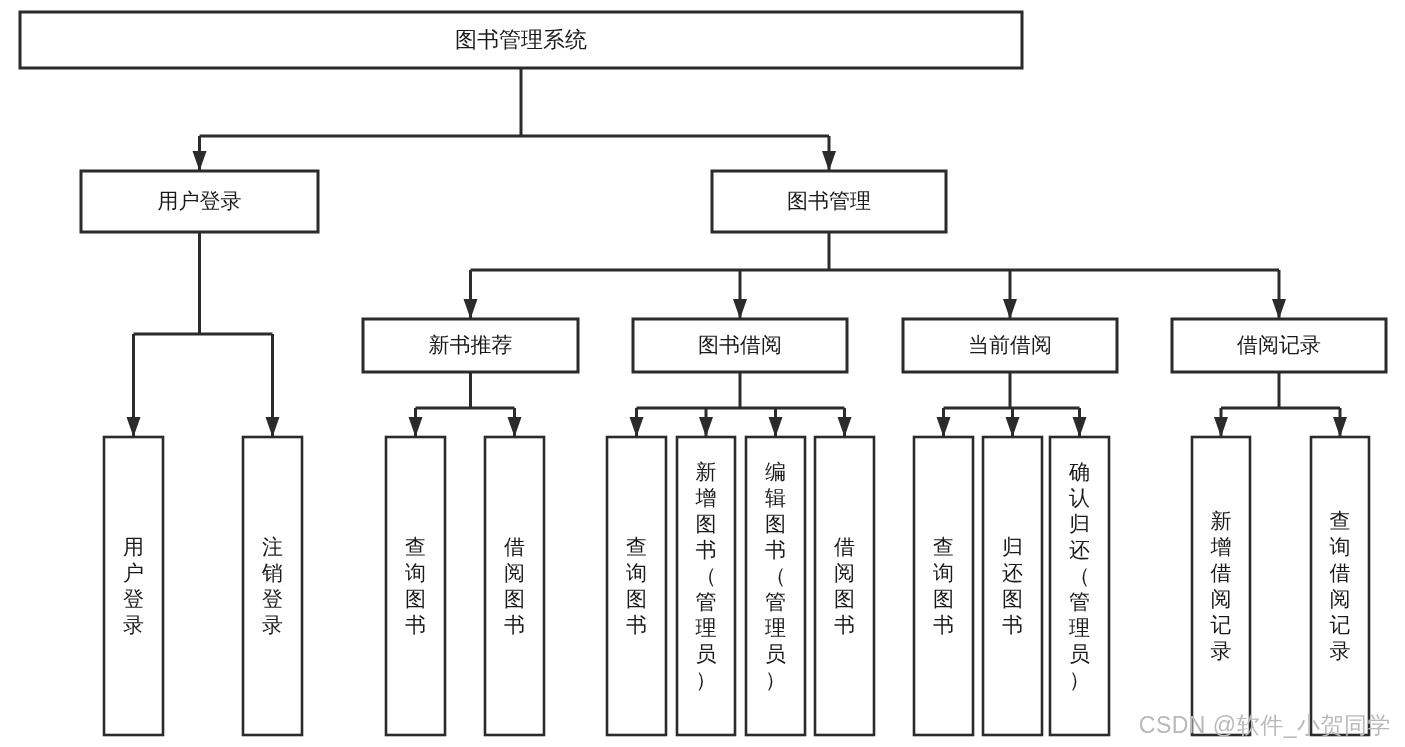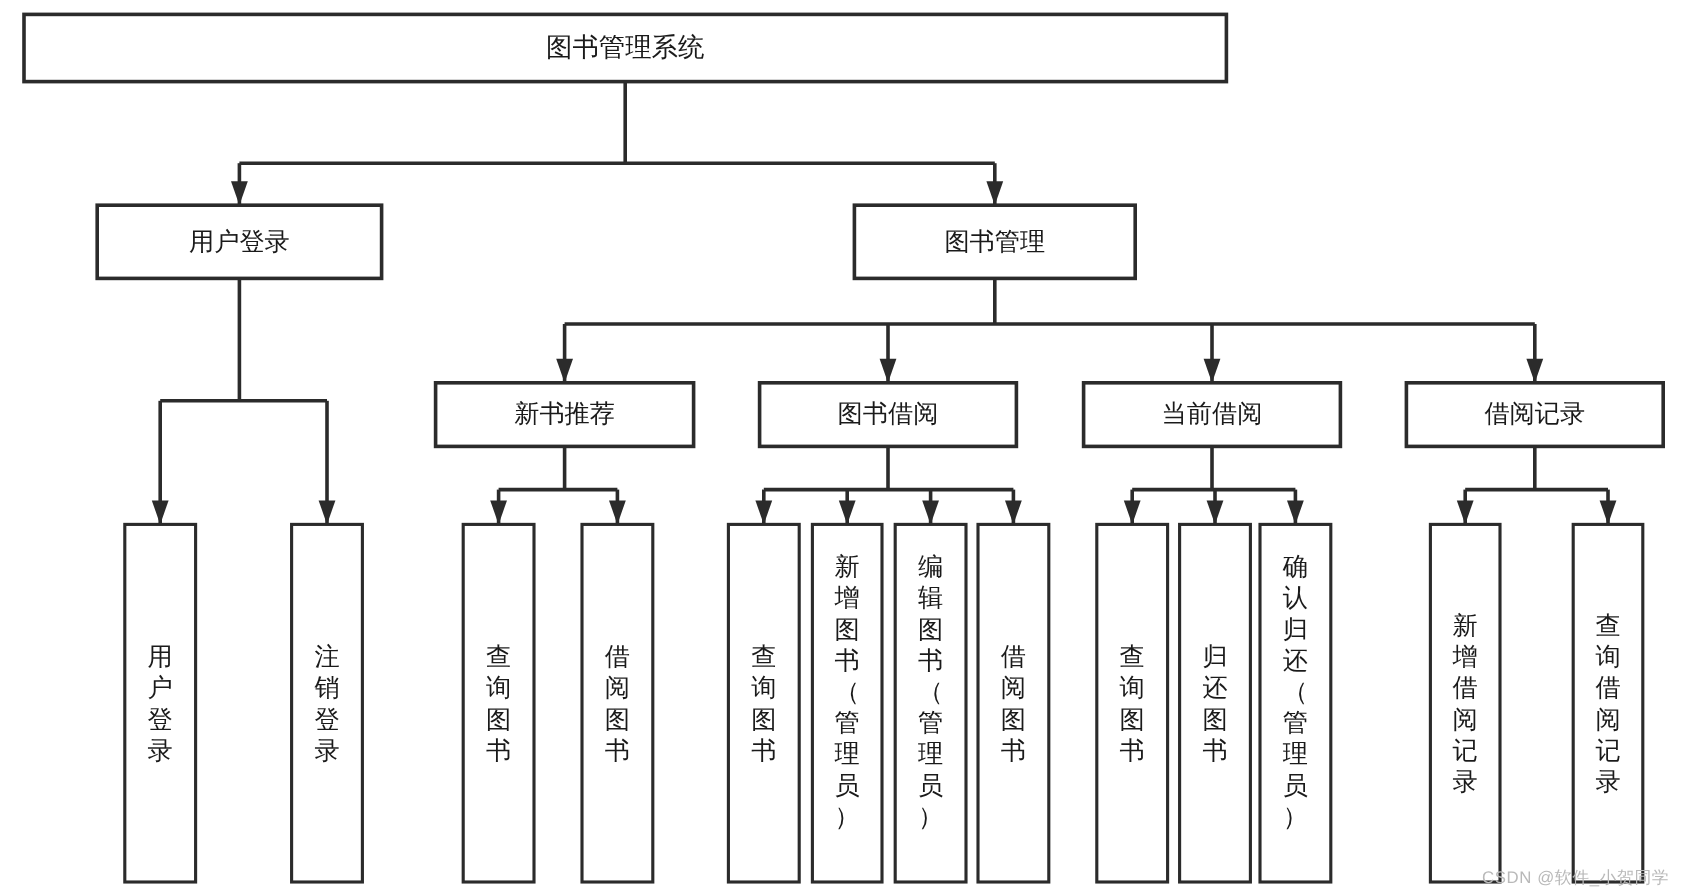--- a/index.html
+++ b/index.html
@@ -58,21 +58,21 @@
     font-family: "Liberation Sans", "DejaVu Sans", sans-serif;
     fill: #1a1a1a;
     font-size: 21px;
     text-anchor: middle;
   }
   .watermark {
     position: absolute;
     right: 14px;
     bottom: 6px;
     font-family: "Liberation Sans", "DejaVu Sans", sans-serif;
-    font-size: 14px;
+    font-size: 23px;
     color: #b9b9b9;
     letter-spacing: 0.5px;
     white-space: nowrap;
     user-select: none;
   }
 </style>
 </head>
 <body>
 
 <div id="canvas">

